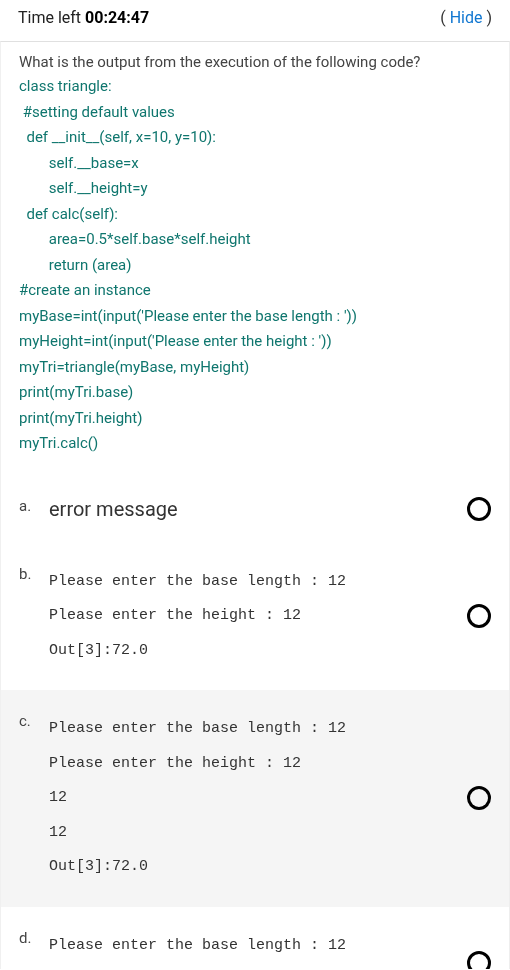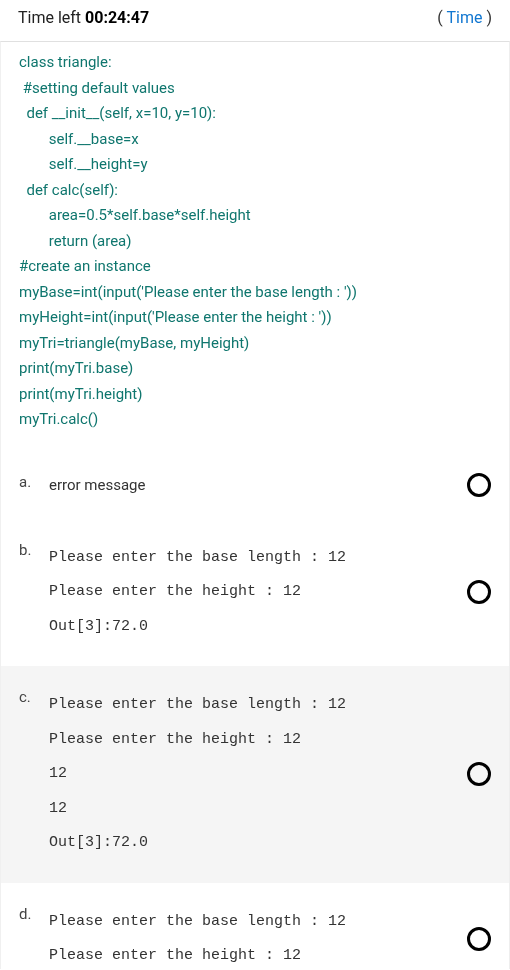--- a/index.html
+++ b/index.html
@@ -79,21 +79,21 @@
       flex: 1;
       color: #333;
       font-size: 15px;
       line-height: 2.3;
       white-space: pre-line;
       font-family: Liberation Mono, monospace;
     }
     .option-text-single {
       flex: 1;
       color: #333;
-      font-size: 15px;
+      font-size: 20px;
     }
     .radio-circle {
       flex: 0 0 24px;
       width: 24px;
       height: 24px;
       border: 3px solid #000;
       border-radius: 50%;
       cursor: pointer;
     }
     
@@ -106,26 +106,27 @@
     }
   </style>
 </head>
 <body>
 
 <div class="header">
   <div>
     <span class="time-left-label">Time left </span><span class="time-left-value">00:24:47</span>
   </div>
   <div>
-    <span class="hide-parens">( </span><span class="hide-link">Time</span><span class="hide-parens"> )</span>
+    <span class="hide-parens">( </span><span class="hide-link">Hide</span><span class="hide-parens"> )</span>
   </div>
 </div>
 
 <div class="content-wrapper">
   <div class="question-block">
+    <div class="question-text">What is the output from the execution of the following code?</div>
     <div class="code-block">class triangle:
  #setting default values
   def __init__(self, x=10, y=10):
         self.__base=x
         self.__height=y
   def calc(self):
         area=0.5*self.base*self.height
         return (area)
 #create an instance
 myBase=int(input('Please enter the base length : '))

